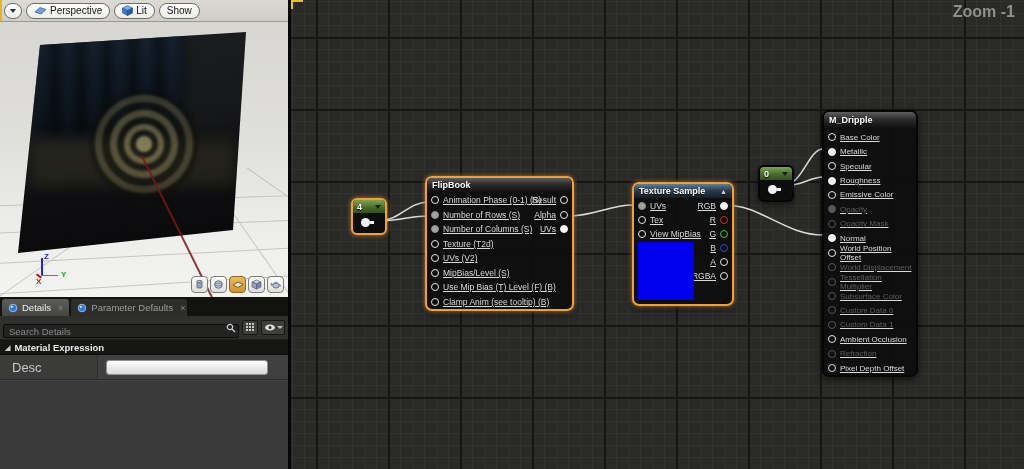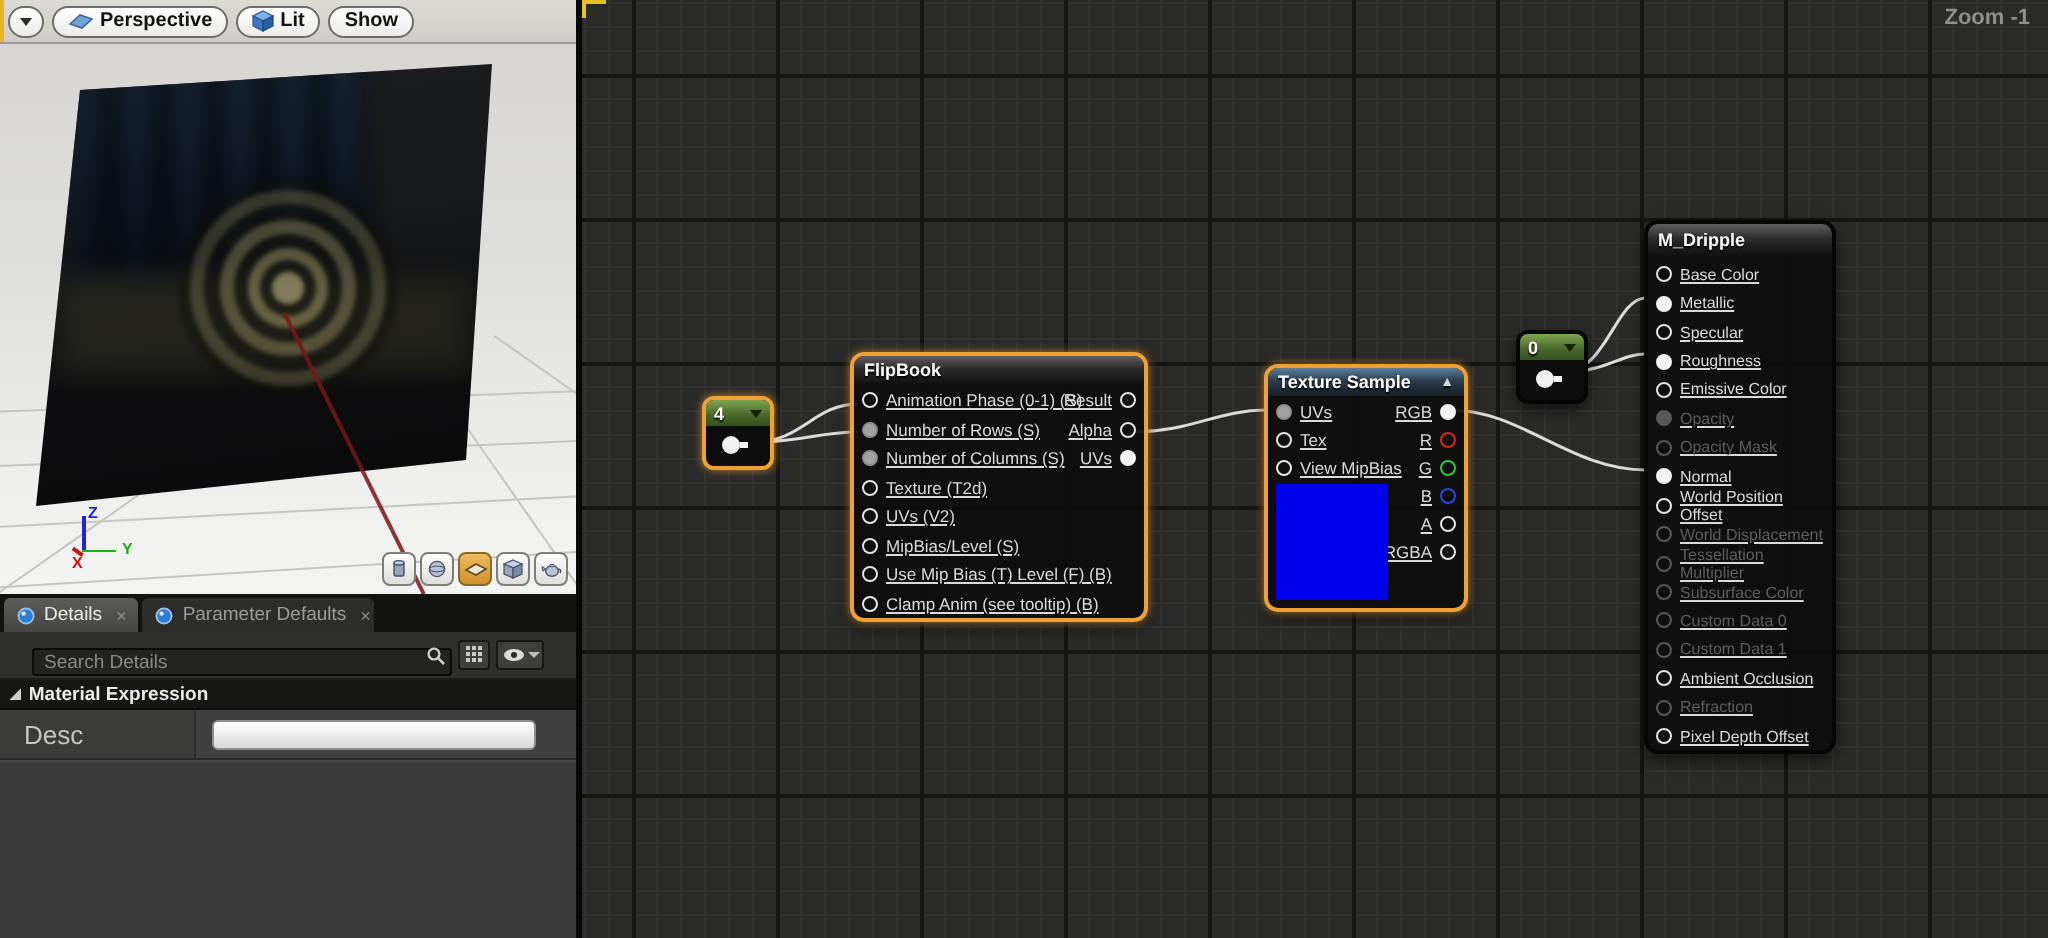--- a/index.html
+++ b/index.html
@@ -5,21 +5,21 @@
   html,body{margin:0;padding:0;background:#000;}
   .app{position:relative;width:1024px;height:469px;overflow:hidden;
        font-family:"Liberation Sans",sans-serif;background:#2a2a2a;display:flex;}
   
   .left-panel{width:288px;height:469px;display:flex;flex-direction:column;background:#3a3a3a;flex:none;}
   .vp-toolbar{height:21px;background:linear-gradient(#dcdad5,#cfcdc7);display:flex;align-items:center;
               gap:4px;padding:0 4px;position:relative;border-bottom:1px solid #9a9892;flex:none;}
   .accent-sliver{position:absolute;left:0;top:0;width:2px;height:21px;background:#e8b41f;}
   .vp-btn{display:inline-flex;align-items:center;gap:3px;height:16px;padding:0 7px;
           background:linear-gradient(#ffffff,#ebebe8);border:1px solid #6d6d68;border-radius:9px;
-          font-family:"Liberation Sans",sans-serif;font-size:10px;font-weight:bold;color:#141414;cursor:pointer;}
+          font-family:"Liberation Sans",sans-serif;font-size:10px;font-weight:normal;color:#141414;cursor:pointer;}
   .caret{width:0;height:0;border-left:3.5px solid transparent;border-right:3.5px solid transparent;
          border-top:4.5px solid #2b2b2b;display:inline-block;}
   .viewport{position:relative;height:275px;flex:none;overflow:hidden;
             background:linear-gradient(180deg,#d7d6d3 0%,#dededb 40%,#eeeeec 78%,#f3f3f1 100%);}
   .floor-line{position:absolute;background:#c6c5c1;height:1px;}
   .preview-plane{position:absolute;inset:0;
      clip-path:polygon(40px 23px,246px 10px,233px 208px,18px 231px);}
   .pp-base{position:absolute;inset:0;background:linear-gradient(172deg,#1d1e20 0%,#17181a 35%,#0e0e10 60%,#050505 100%);}
   .pp-building{position:absolute;left:34px;top:6px;width:150px;height:108px;opacity:.85;filter:blur(5px);
      background:
@@ -48,21 +48,21 @@
   .shape-btn.active{background:linear-gradient(#eebb5e,#d1902f);border-color:#8a6a20;}
   
   .tabbar{height:19px;background:#121211;display:flex;align-items:flex-end;gap:2px;padding-left:2px;flex:none;}
   .tab{height:17px;display:flex;align-items:center;gap:4px;padding:0 6px;border-radius:3px 3px 0 0;
        font-size:9.5px;cursor:pointer;white-space:nowrap;}
   .tab.active{background:linear-gradient(#5c5c5a,#454543);color:#ececec;}
   .tab.inactive{background:#2d2d2b;color:#9b9b9b;max-width:104px;overflow:hidden;}
   .tab .tab-close{color:#8a8a8a;font-size:9px;margin-left:3px;}
   .tab-ic{flex:none;}
   
-  .search-row{height:19px;background:#2f2f2d;display:flex;align-items:center;gap:3px;padding:2px 16px;flex:none;
+  .search-row{height:19px;background:#2f2f2d;display:flex;align-items:center;gap:3px;padding:2px 3px;flex:none;
        border-bottom:1px solid #1d1d1c;}
   .search-wrap{position:relative;flex:1;height:14px;}
   .search-wrap input{width:100%;height:100%;box-sizing:border-box;background:#232322;border:1px solid #0b0b0b;
        border-radius:2px;color:#b9b9b9;font-size:9.5px;padding:0 18px 0 5px;outline:none;
        font-family:"Liberation Sans",sans-serif;}
   .search-wrap input::placeholder{color:#8a8a8a;}
   .search-mag{position:absolute;right:3px;top:2px;}
   .mini-btn{width:16px;height:15px;background:#3e3e3c;border:1px solid #171716;border-radius:2px;
        display:flex;align-items:center;justify-content:center;gap:1px;padding:0;cursor:pointer;}
   .eye-btn{width:24px;}
@@ -86,21 +86,21 @@
   .graph{position:relative;width:733px;height:469px;flex:none;overflow:hidden;background-color:#2a2a29;
      background-image:
        linear-gradient(to right,#151514 2px,transparent 2px),
        linear-gradient(to bottom,#151514 2px,transparent 2px),
        linear-gradient(to right,#323231 1px,transparent 1px),
        linear-gradient(to bottom,#323231 1px,transparent 1px);
      background-size:72px 72px,72px 72px,12px 12px,12px 12px;
      background-position:25px 37px,25px 37px,1px 1px,1px 1px;}
   .graph-corner-h{position:absolute;left:0;top:0;width:12px;height:2px;background:#e8c01f;}
   .graph-corner-v{position:absolute;left:0;top:0;width:2px;height:9px;background:#e8c01f;}
-  .zoom-label{position:absolute;top:3px;right:9px;color:#8f8f8f;font-size:11px;font-weight:bold;}
+  .zoom-label{position:absolute;top:3px;right:9px;color:#8f8f8f;font-size:16px;font-weight:bold;}
   .watermark{position:absolute;right:8px;bottom:5px;color:#434342;font-size:37px;font-weight:bold;
        letter-spacing:1px;text-shadow:0 1px 1px rgba(0,0,0,.4);}
   .wires{position:absolute;inset:0;pointer-events:none;}
   .node{position:absolute;background:rgba(13,13,13,.93);border:2px solid rgba(5,5,5,.9);border-radius:7px;
        box-shadow:0 3px 8px rgba(0,0,0,.55);}
   .node.selected{border-color:#efa136;box-shadow:0 0 5px rgba(239,161,54,.7),0 3px 8px rgba(0,0,0,.55);}
   .node-header{height:14px;display:flex;align-items:center;justify-content:space-between;
        background:linear-gradient(#5f5f5f,#2b2b2b 45%,#101010);border-radius:5px 5px 0 0;
        color:#fff;font-size:9px;font-weight:bold;padding:0 5px;text-shadow:0 1px 1px #000;}
   .node-header.blue{background:linear-gradient(#5d7f9c,#2c3e4f 45%,#141d24);}

